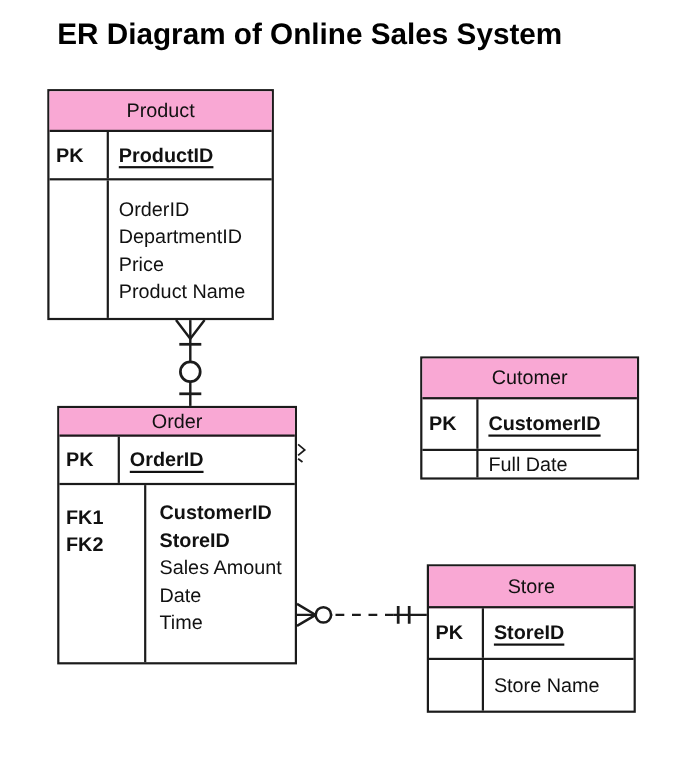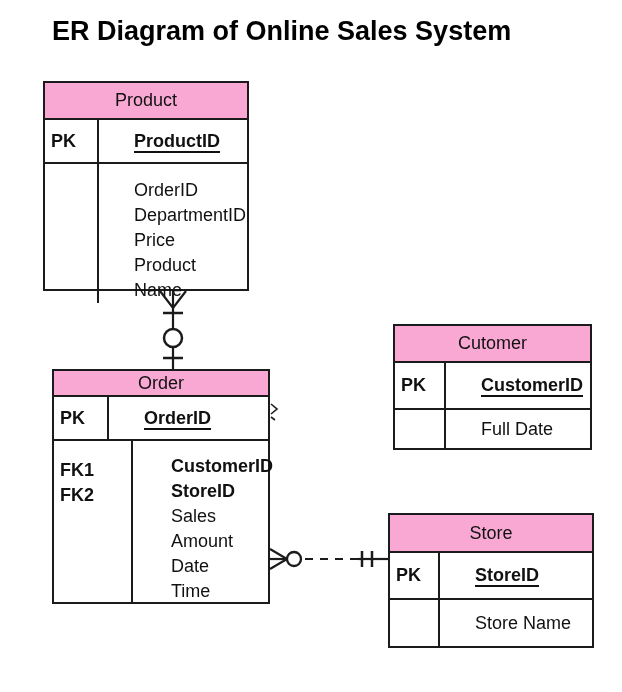--- a/index.html
+++ b/index.html
@@ -29,34 +29,32 @@
     box-sizing:border-box;
     background:#f9a8d4;
     border-bottom:2px solid #1b1b1b;
     display:flex;align-items:center;justify-content:center;
     flex:0 0 auto;
   }
   .ent-row{
     box-sizing:border-box;
     display:flex;flex-direction:row;
     flex:0 0 auto;
-    gap:15px;
   }
   .pk-row{border-bottom:2px solid #1b1b1b;}
   .body-row{flex:1 1 auto;}
   .key-col{
     box-sizing:border-box;
     border-right:2px solid #1b1b1b;
     flex:0 0 auto;
     padding-left:6px;
   }
   .attr-col{
     flex:1 1 auto;
     padding-left:9px;
-    margin-left:11px;
   }
   .vcenter{display:flex;align-items:center;}
   .lines{line-height:25px;}
   .b{font-weight:bold;}
   .u{text-decoration:underline;text-decoration-thickness:2px;text-underline-offset:4px;}
   .overlay{position:absolute;left:0;top:0;pointer-events:none;}
 </style>
 </head>
 <body>
 
@@ -107,41 +105,41 @@
       <div class="attr-col lines" style="padding-top:13px;padding-left:12px">
         <div class="b">CustomerID</div>
         <div class="b">StoreID</div>
         <div>Sales Amount</div>
         <div>Date</div>
         <div>Time</div>
       </div>
     </div>
   </div>
 
-  <div class="entity" style="left:393px;top:324px;width:199px;height:126px">
+  <div class="entity" style="left:382px;top:324px;width:199px;height:112px">
     <div class="ent-header" style="height:37px">
       <span>Cutomer</span>
     </div>
     <div class="ent-row pk-row" style="height:47px">
       <div class="key-col vcenter" style="width:51px">
         <span class="b">PK</span>
       </div>
       <div class="attr-col vcenter">
         <span class="b u">CustomerID</span>
       </div>
     </div>
     <div class="ent-row body-row">
       <div class="key-col" style="width:51px"></div>
       <div class="attr-col vcenter">
         <div>Full Date</div>
       </div>
     </div>
   </div>
 
-  <div class="entity" style="left:388px;top:513px;width:206px;height:135px">
+  <div class="entity" style="left:388px;top:513px;width:190px;height:135px">
     <div class="ent-header" style="height:38px">
       <span>Store</span>
     </div>
     <div class="ent-row pk-row" style="height:47px">
       <div class="key-col vcenter" style="width:50px">
         <span class="b">PK</span>
       </div>
       <div class="attr-col vcenter">
         <span class="b u">StoreID</span>
       </div>

